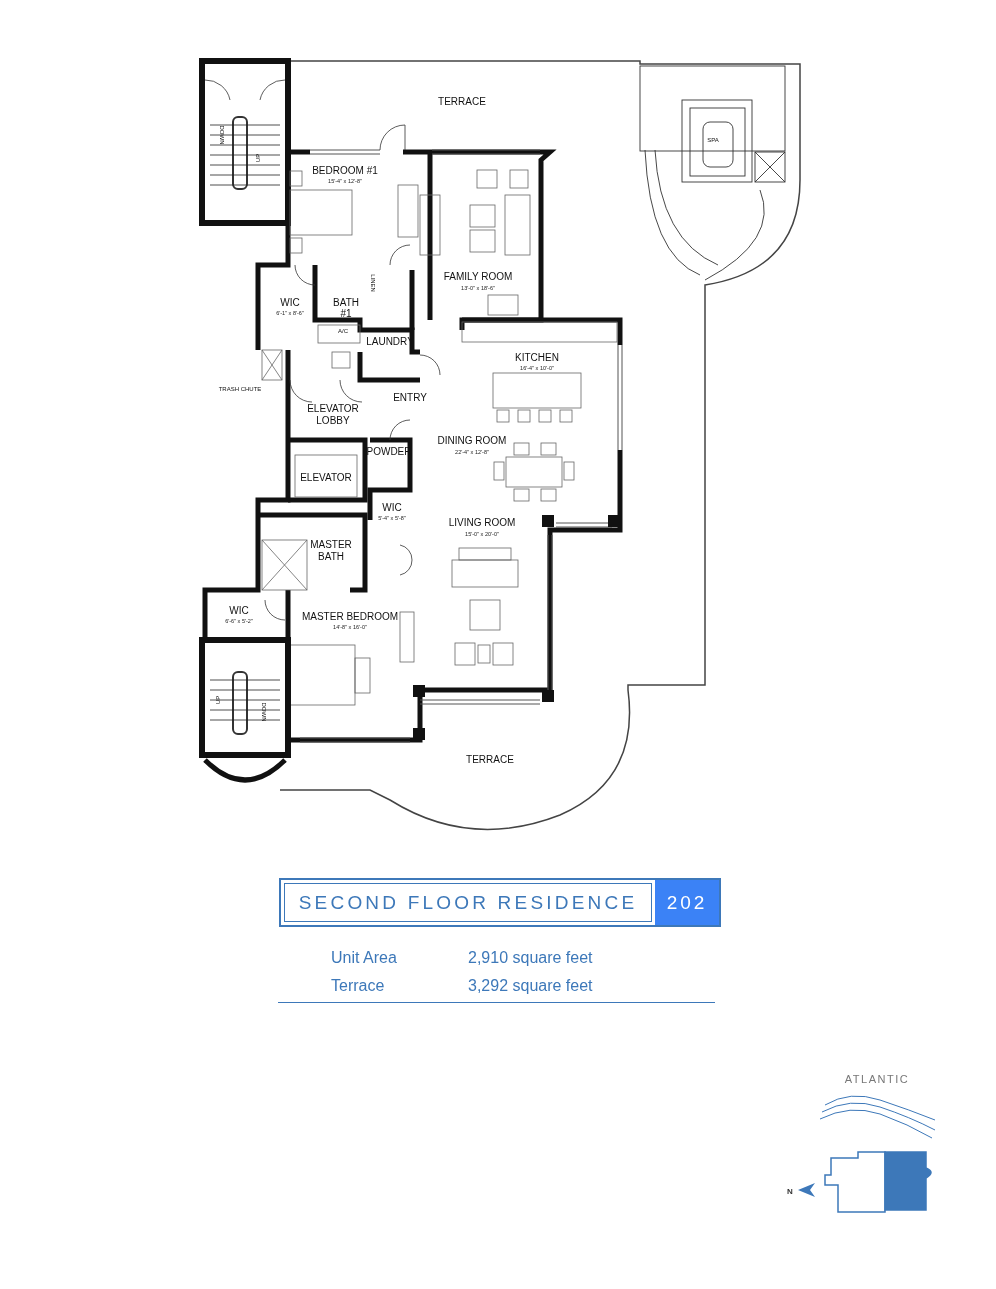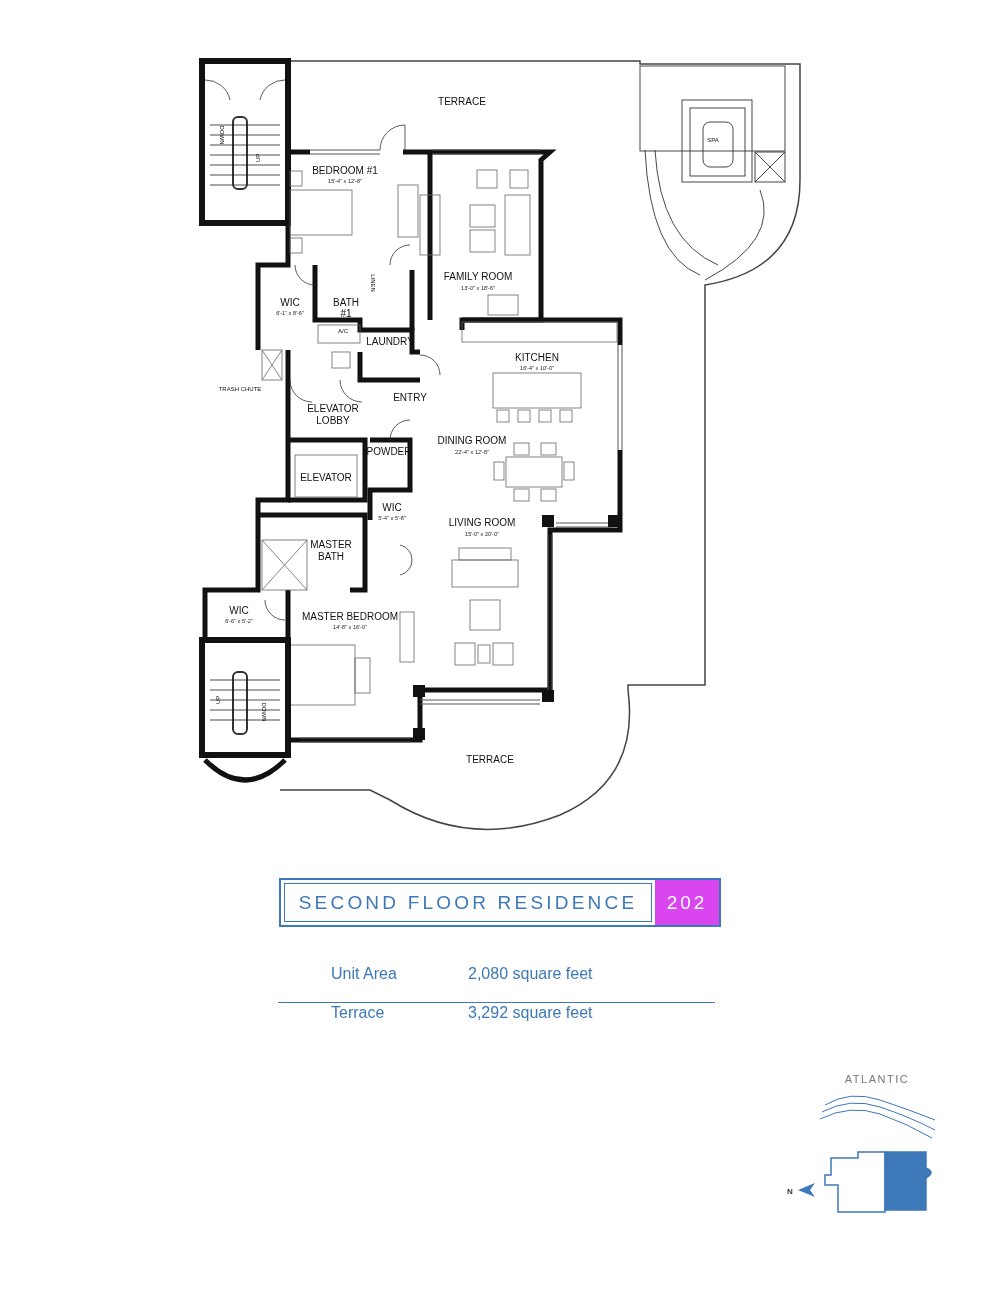--- a/index.html
+++ b/index.html
@@ -3,23 +3,23 @@
 <meta charset="utf-8">
 <style>
   html, body { margin:0; padding:0; background:#ffffff; }
   body { width:996px; height:1289px; position:relative; overflow:hidden; font-family:"Liberation Sans", sans-serif; }
   #plan { position:absolute; left:0; top:0; }
   .rl { font-family:"Liberation Sans", sans-serif; font-size:10px; fill:#111; text-anchor:middle; }
   .rd { font-family:"Liberation Sans", sans-serif; font-size:5.5px; fill:#222; text-anchor:middle; }
   .sm { font-family:"Liberation Sans", sans-serif; font-size:6px; fill:#111; text-anchor:middle; }
   .title-box { position:absolute; left:279px; top:878px; width:442px; height:49px; border:2px solid #3d78b9; box-sizing:border-box; display:flex; }
   .title-main { flex:1; display:flex; align-items:center; justify-content:center; color:#3d78b9; font-size:19px; letter-spacing:3.2px; border:1px solid #3d78b9; margin:3px; }
-  .title-num { width:64px; background:#d946ef; color:#fff; display:flex; align-items:center; justify-content:center; font-size:19px; letter-spacing:3px; }
+  .title-num { width:64px; background:#3b82f6; color:#fff; display:flex; align-items:center; justify-content:center; font-size:19px; letter-spacing:3px; }
   .stats { position:absolute; left:331px; top:944px; color:#3d78b9; font-size:16px; }
-  .stat-row { display:flex; height:28px; align-items:flex-end;margin-top:11px; }
+  .stat-row { display:flex; height:28px; align-items:center; }
   .stat-label { width:137px; }
   .divider { position:absolute; left:278px; top:1002px; width:437px; height:1px; background:#3d78b9; }
   .stats2 { position:absolute; left:331px; top:1008px; color:#3d78b9; font-size:16px; }
   .keymap { position:absolute; left:780px; top:1060px; }
 </style>
 </head>
 <body>
 
 <svg id="plan" width="996" height="870" viewBox="0 0 996 870">
 
@@ -214,21 +214,21 @@
 </svg>
 
 <div class="title-box">
   <div class="title-main">SECOND FLOOR RESIDENCE</div>
   <div class="title-num">202</div>
 </div>
 
 <div class="stats">
   <div class="stat-row">
     <span class="stat-label">Unit Area</span>
-    <span>2,080 square feet</span>
+    <span>2,910 square feet</span>
   </div>
   <div class="stat-row">
     <span class="stat-label">Terrace</span>
     <span>3,292 square feet</span>
   </div>
 </div>
 <div class="divider"></div>
 <div class="stats2">
 </div>
 

